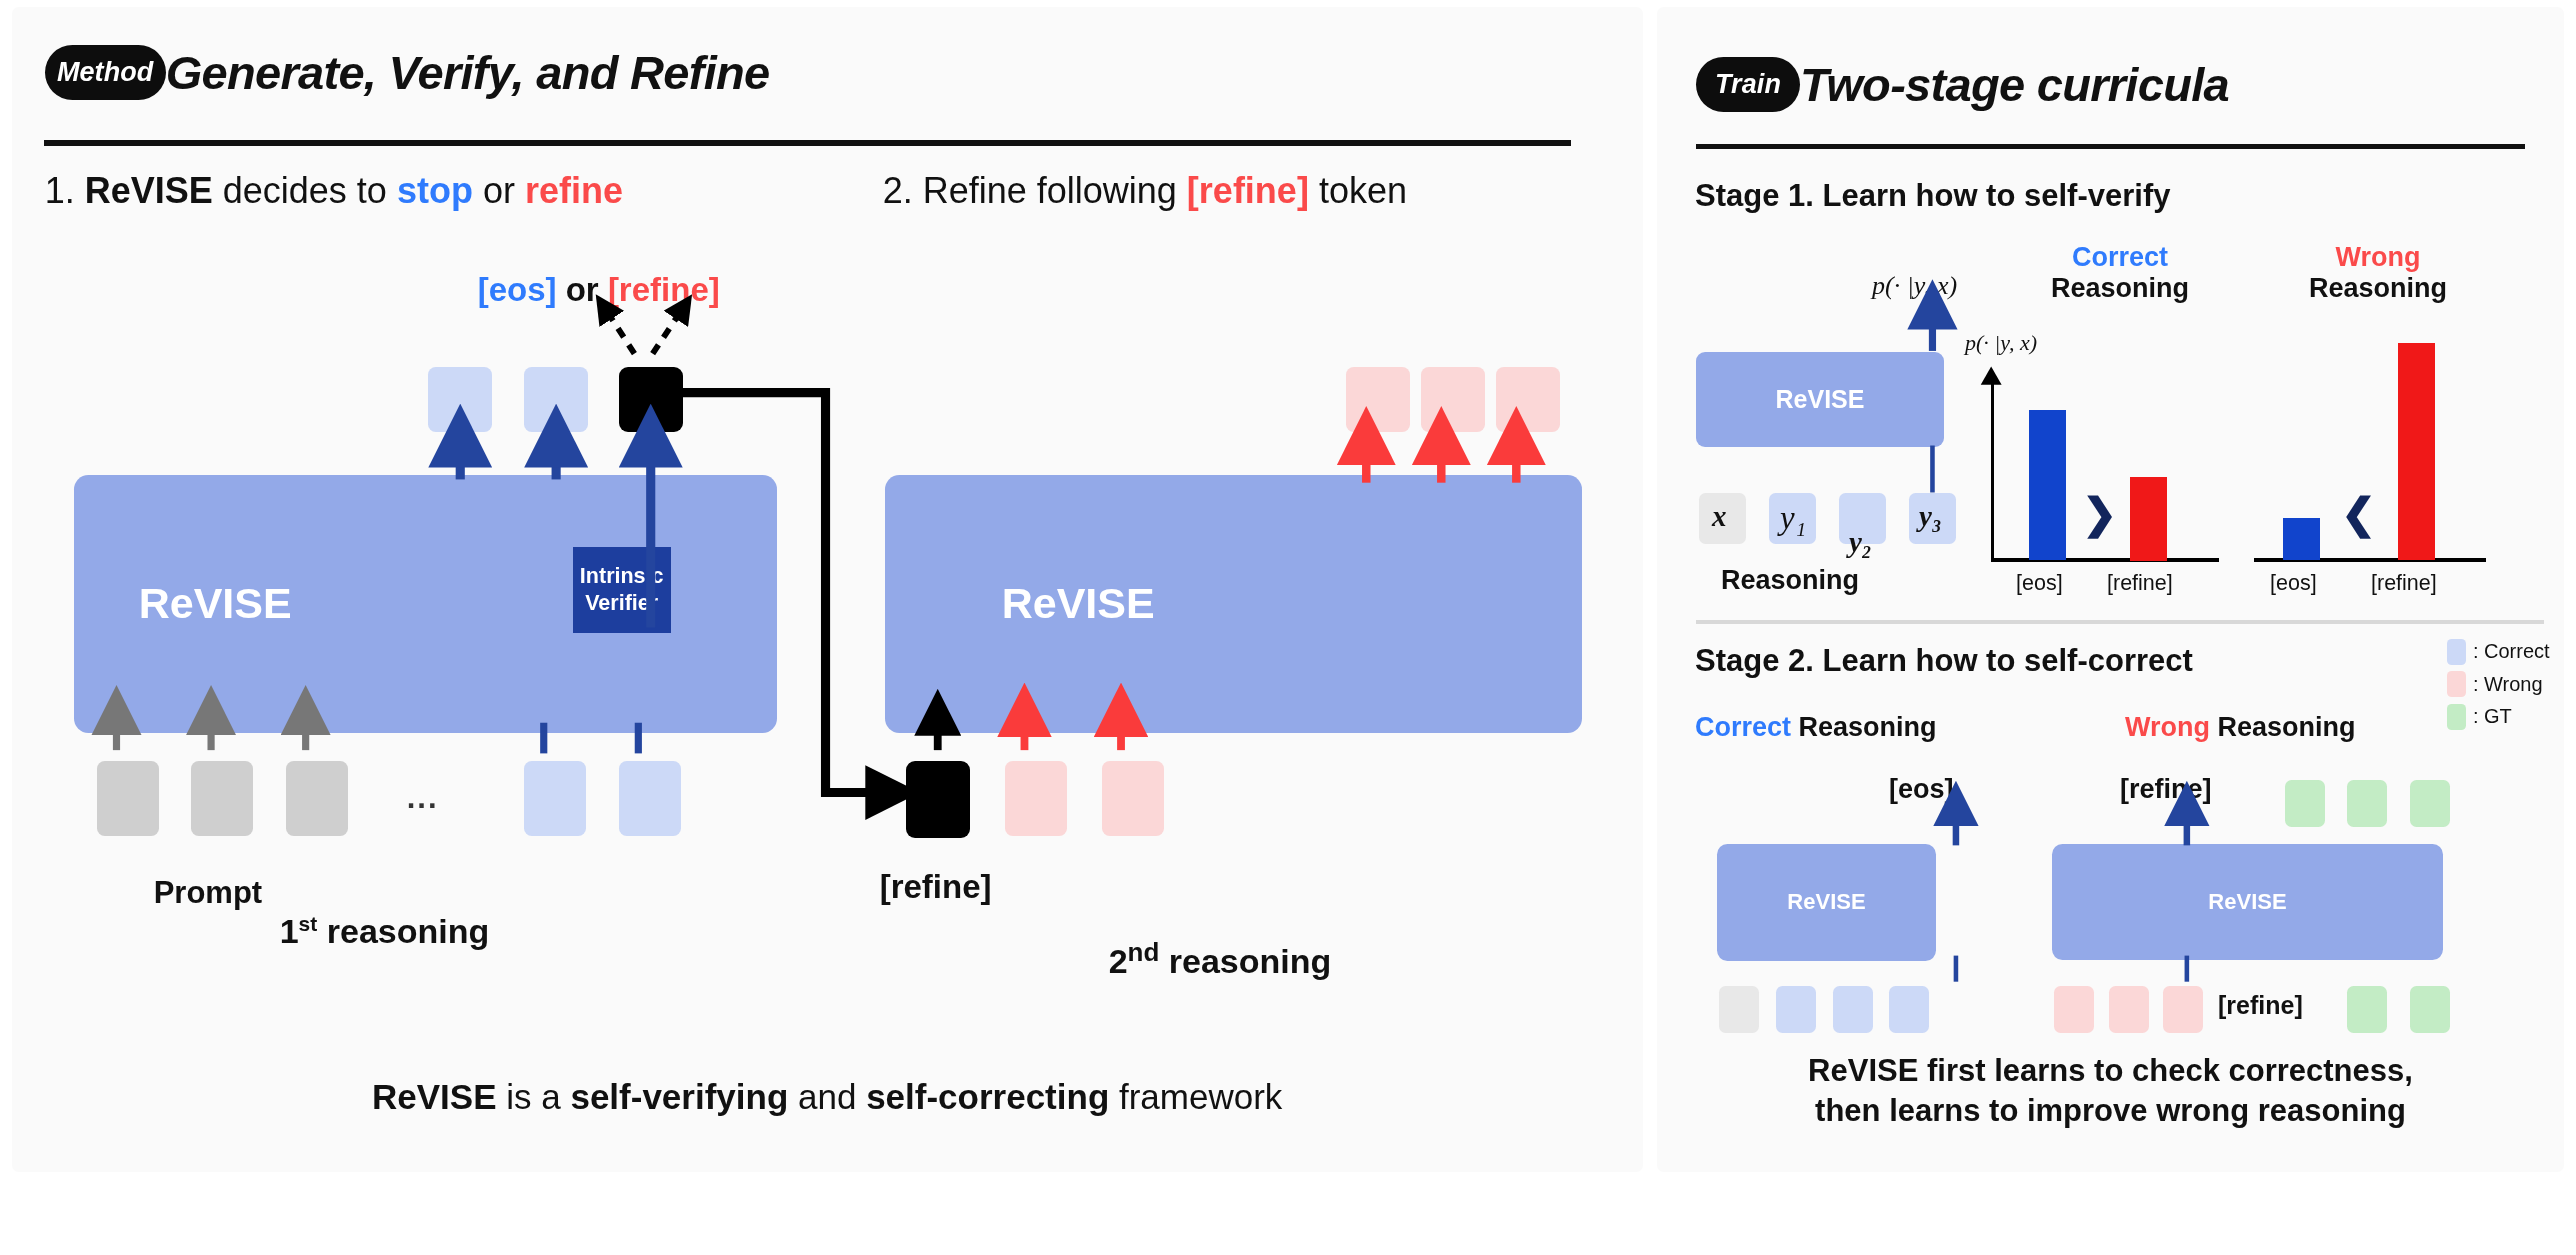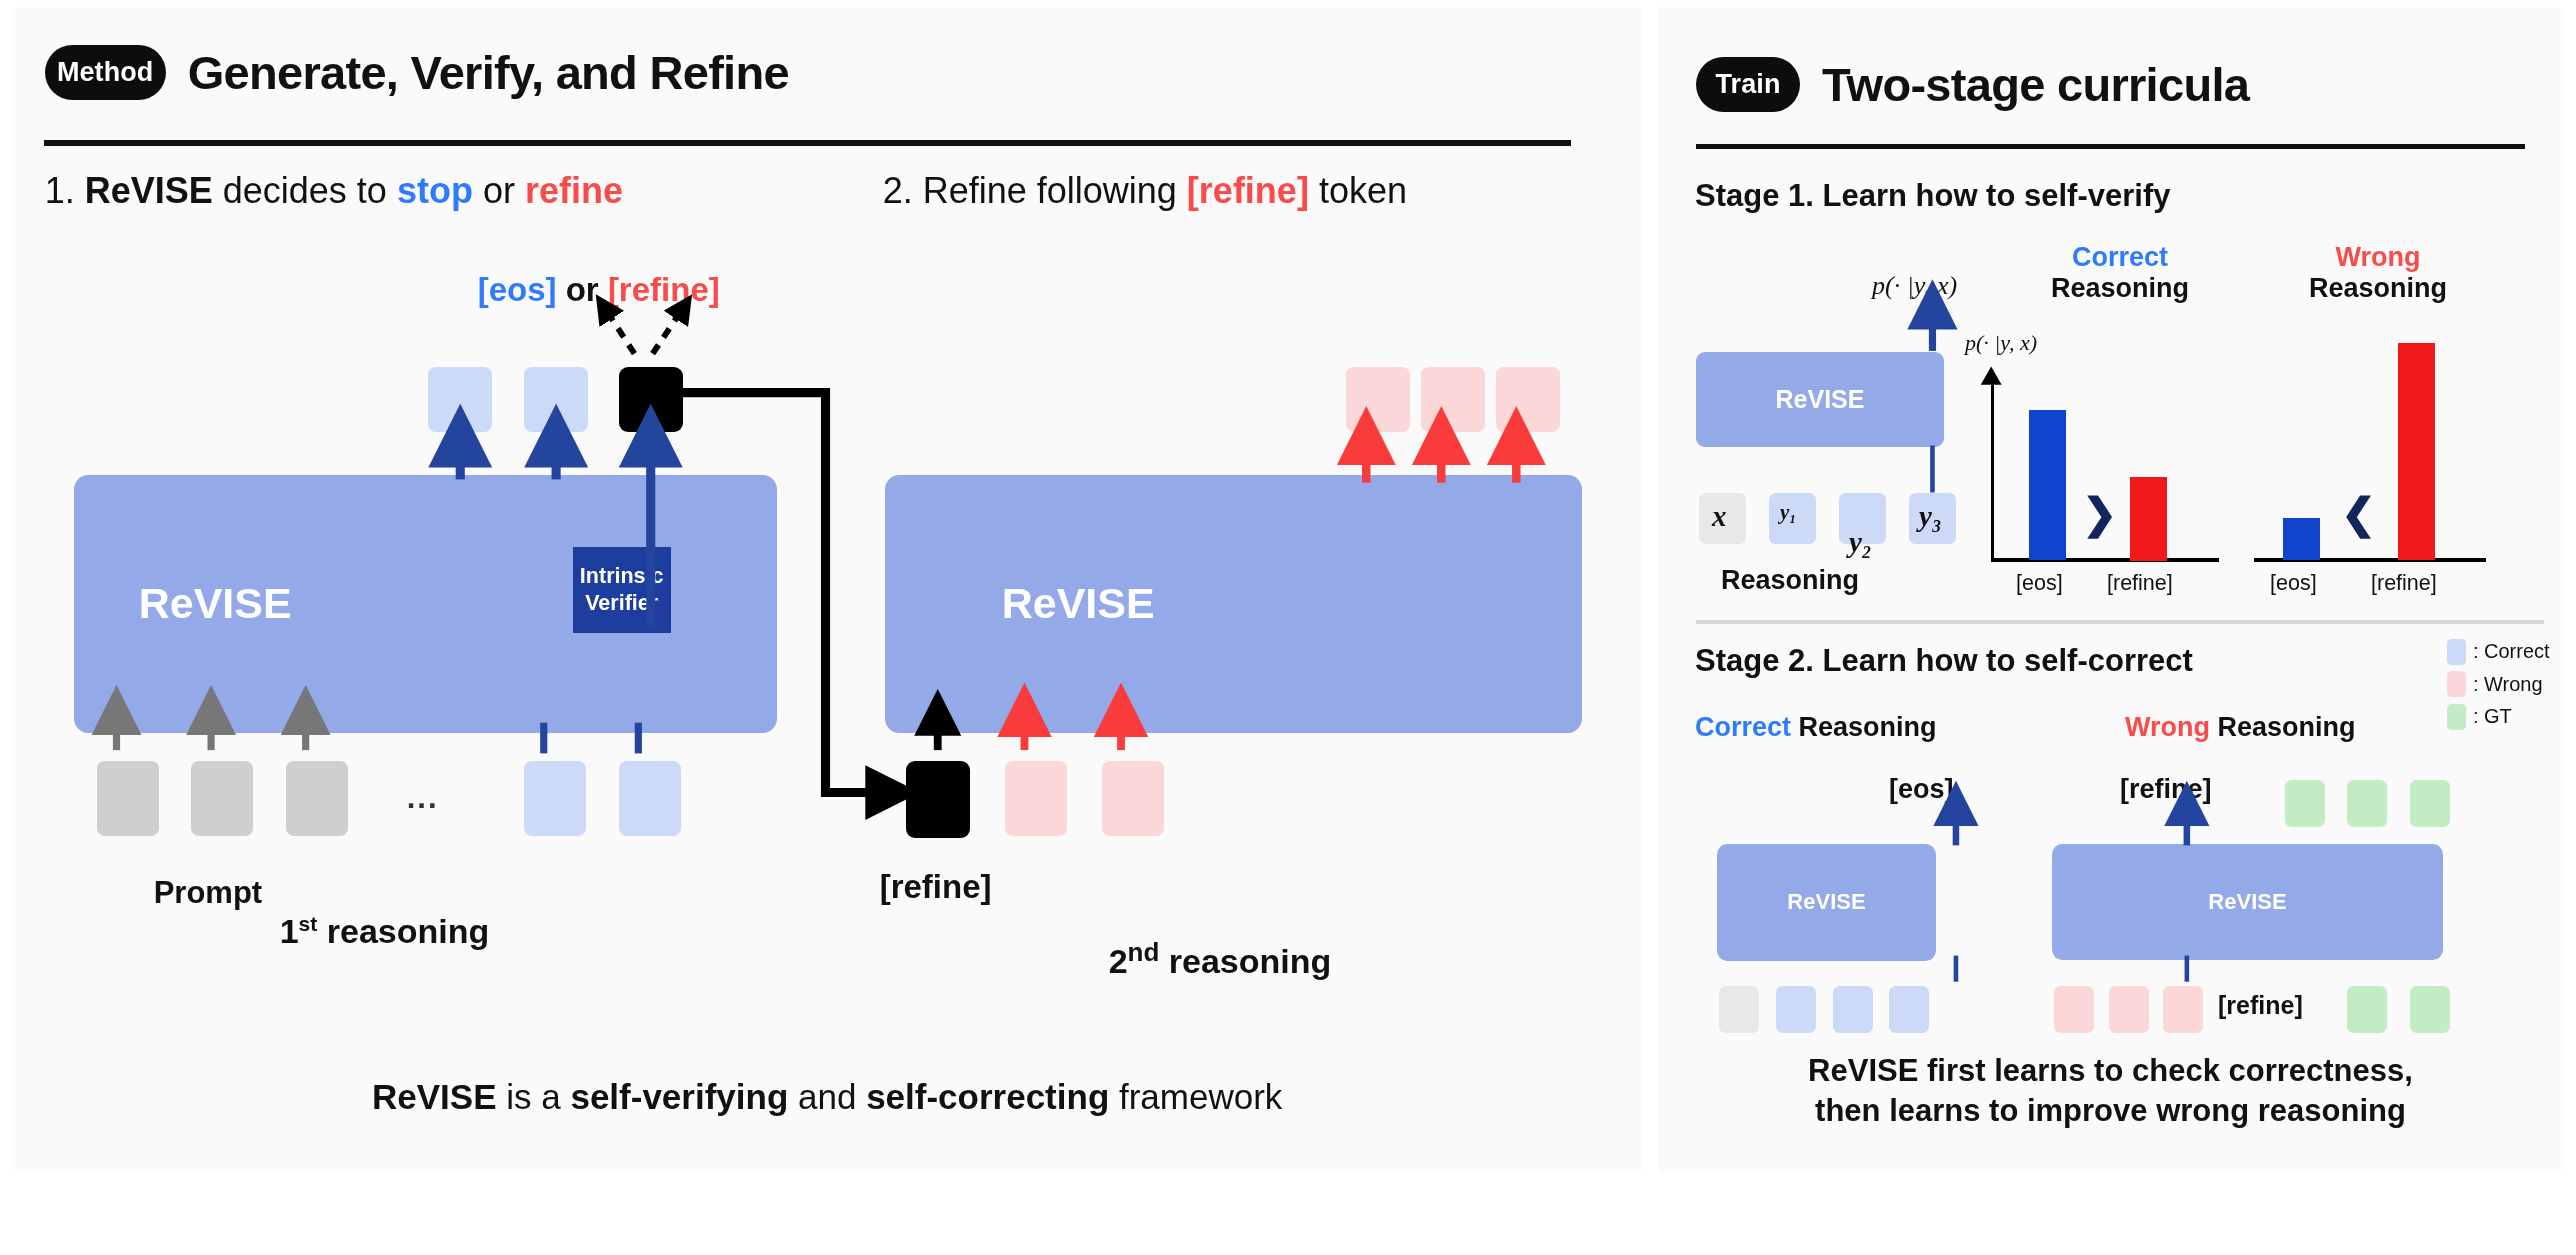--- a/index.html
+++ b/index.html
@@ -9,21 +9,21 @@
     -webkit-font-smoothing:antialiased;
   }
   .stage{position:relative;width:2576px;height:1255px;background:#ffffff;}
 
   
   .panel{position:absolute;background:#fafafa;border-radius:6.5px;overflow:hidden;}
   #panel-left{left:11.7px;top:6.5px;width:1631px;height:1165px;}
   #panel-right{left:1657px;top:6.5px;width:907px;height:1165px;}
 
   
-  .hdr{position:absolute;display:flex;align-items:flex-end;gap:22px;}
+  .hdr{position:absolute;display:flex;align-items:flex-end;font-style:italic;}
   .pill{
     background:#0d0d0d;color:#ffffff;border-radius:652px;
     font-weight:bold;display:flex;align-items:center;justify-content:center;
     letter-spacing:0.1px;
   }
   #pill-method{width:121px;height:55px;font-size:27px;}
   #pill-train{width:104px;height:55px;font-size:27px;}
   .hdr-title{font-size:47px;font-weight:bold;color:#111;white-space:nowrap;letter-spacing:-0.7px;}
   .rule{position:absolute;background:#111;}
   #rule-left{left:44px;top:140px;width:1527px;height:5.9px;}
@@ -170,21 +170,21 @@
     <div class="revise-block" style="left:39px;top:345px;width:248px;height:95px;font-size:25px;justify-content:center;border-radius:9px;">
       <span>ReVISE</span>
     </div>
 
     <div class="tok tok-grey" style="left:42px;top:486px;width:47px;height:51px;background:#e8e8e8;border-radius:6.5px;"></div>
     <div class="tok tok-lightblue" style="left:112px;top:486px;width:47px;height:51px;border-radius:6.5px;"></div>
     <div class="tok tok-lightblue" style="left:182px;top:486px;width:47px;height:51px;border-radius:6.5px;"></div>
     <div class="tok tok-lightblue" style="left:252px;top:486px;width:47px;height:51px;border-radius:6.5px;"></div>
 
     <div class="lbl mth" style="left:55px;top:493px;font-size:29px;font-weight:bold;">x</div>
-    <div class="lbl mth" style="left:123px;top:493px;font-size:21px;font-weight:bold;">y₁</div>
+    <div class="lbl mth" style="left:123px;top:493px;font-size:33px;font-weight:normal;">y₁</div>
     <div class="lbl mth" style="left:192px;top:493px;font-size:29px;font-weight:bold;margin-top:26px;">y₂</div>
     <div class="lbl mth" style="left:262px;top:493px;font-size:29px;font-weight:bold;">y₃</div>
 
     <div class="lbl bold" style="left:64px;top:558px;font-size:27px;">Reasoning</div>
 
     <div class="lbl" style="left:362px;top:235px;font-size:27px;text-align:center;width:202px;">
       <span class="blue">Correct</span><br>
       <span class="bold">Reasoning</span>
     </div>
     <div class="lbl" style="left:620px;top:235px;font-size:27px;text-align:center;width:202px;">

